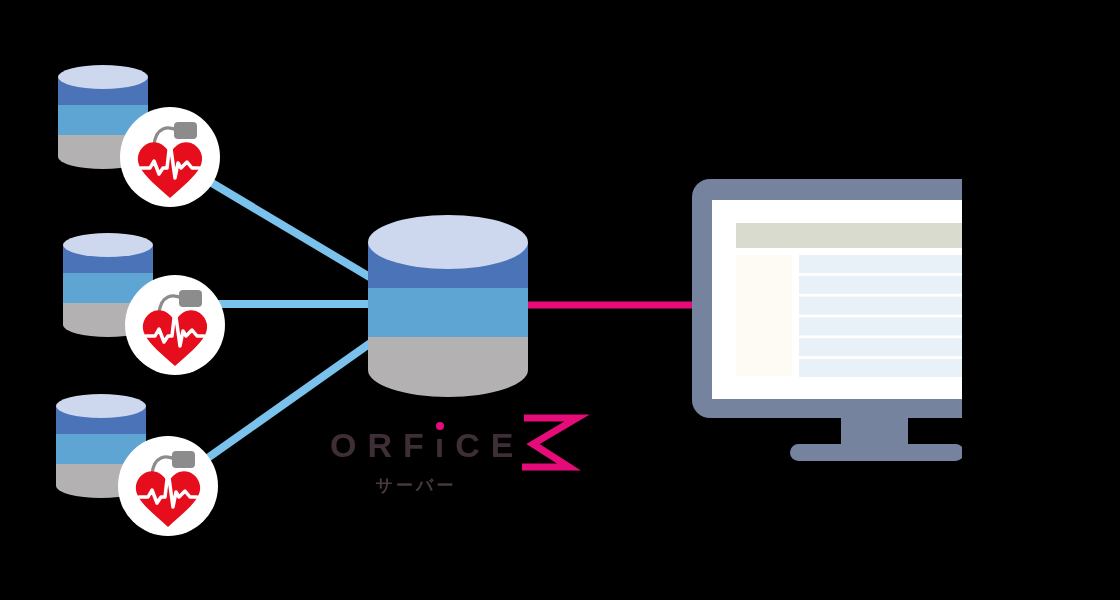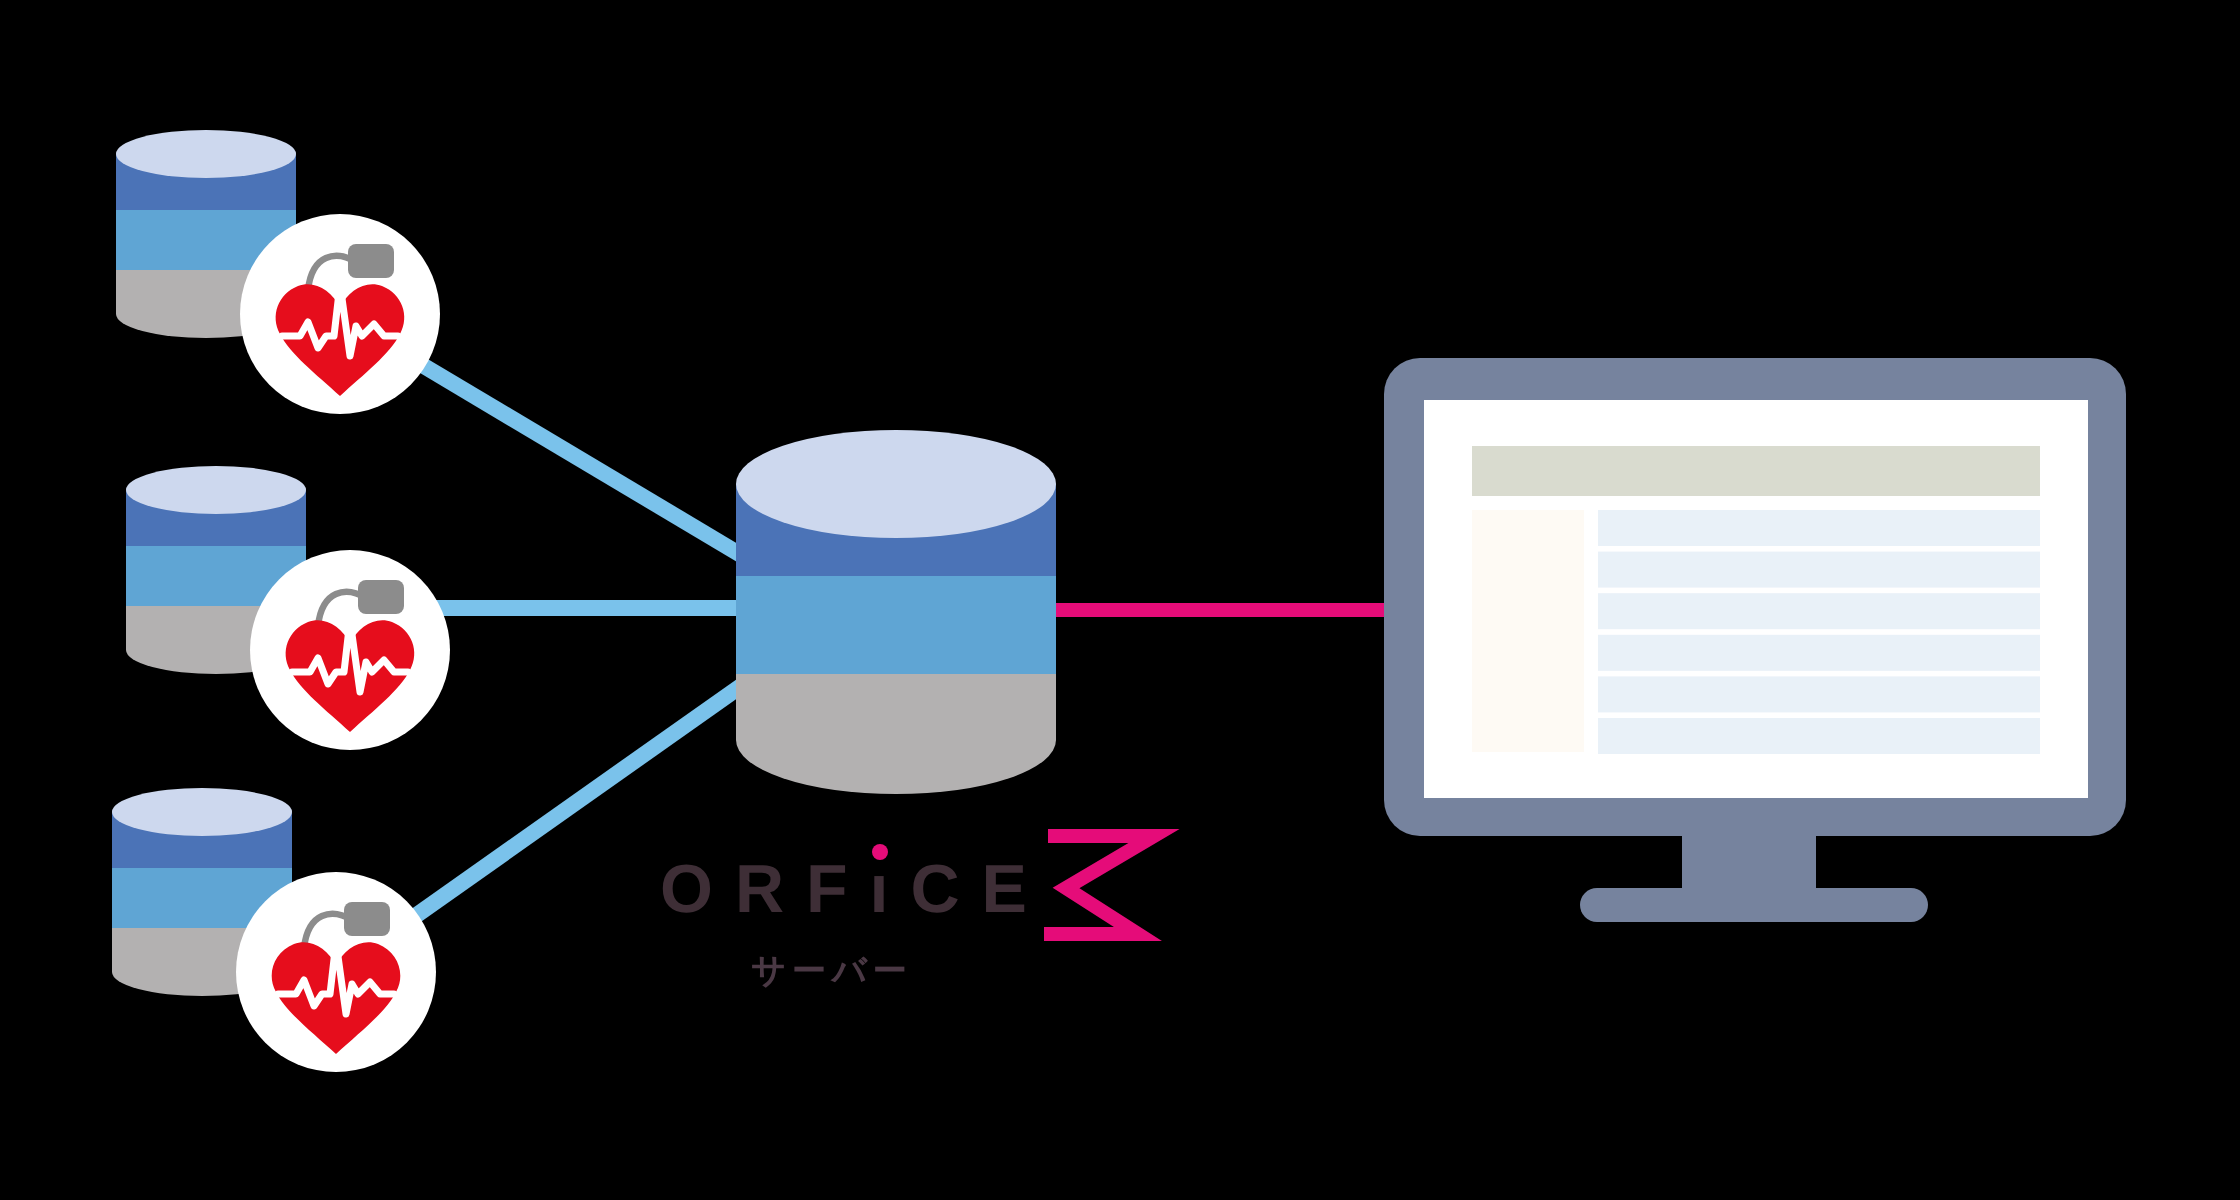--- a/index.html
+++ b/index.html
@@ -1,17 +1,17 @@
 <!DOCTYPE html>
 <html style="--background: #000000; --db_top: #cdd8ee; --db_blue_dark: #4b73b7; --db_blue_mid: #5fa5d4; --db_gray: #b3b1b1; --line_blue: #7ac2eb; --accent_pink: #e50c79; --heart_red: #e60d1c; --device_gray: #8c8c8c; --circle_white: #ffffff; --monitor_frame: #76839e; --screen_white: #ffffff; --screen_header: #d9dbcf; --screen_sidebar: #fefaf4; --screen_row: #e9f1f8; --logo_dark: #3e2e36; --subtitle_dark: #4a3844;"><head>
 <meta charset="utf-8">
 <style>
   html,body{margin:0;padding:0;background:#000;}
   .stage{
-    position:relative;width:1120px;height:600px;overflow:hidden;
+    position:relative;width:962px;height:600px;overflow:hidden;
     background:var(--background,#000);
     font-family:"Liberation Sans",sans-serif;
   }
   svg{position:absolute;left:0;top:0;}
   
   .c-top {fill:var(--db_top,#cdd8ee);}
   .c-dark{fill:var(--db_blue_dark,#4b73b7);}
   .c-mid {fill:var(--db_blue_mid,#5fa5d4);}
   .c-gray{fill:var(--db_gray,#b3b1b1);}
   

